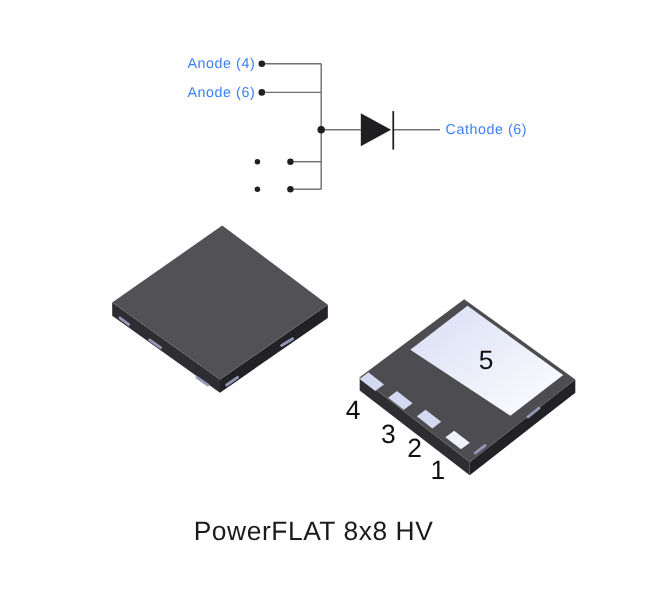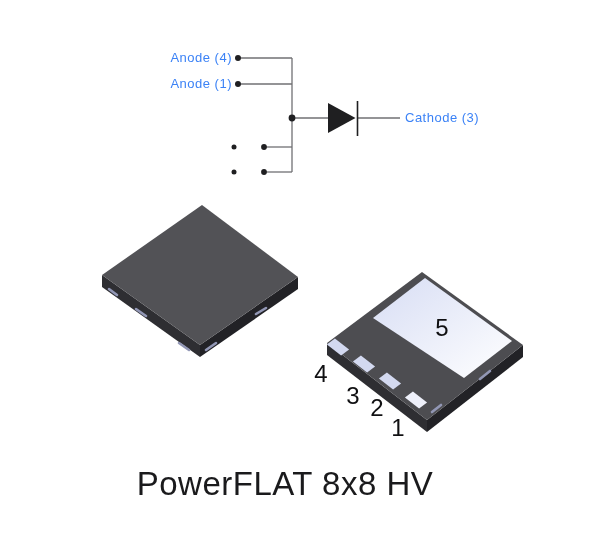--- a/index.html
+++ b/index.html
@@ -35,21 +35,21 @@
     font-size: 24px;
     color: #101012;
     white-space: nowrap;
   }
   .title {
     position: absolute;
     left: 125px;
     top: 464px;
     width: 320px;
     text-align: center;
-    font-size: 33px;
+    font-size: 24px;
     line-height: 40px;
     letter-spacing: 0.5px;
     color: #1a1a1c;
     white-space: nowrap;
   }
   .wire { stroke-width: 1.3; fill: none; }
   .wire-bold { stroke-width: 1.6; fill: none; }
   .edge-mark { stroke-width: 2.6; stroke-linecap: round; }
 </style>
 </head>
@@ -105,22 +105,22 @@
       <polygon points="334.9,338.5 349.1,349.5 341.1,355.5 326.9,344.5" fill="#d3d9f0"></polygon>
       <polygon points="360.9,355.5 375.1,366.5 367.1,372.5 352.9,361.5" fill="#d3d9f0"></polygon>
       <polygon points="386.9,372.5 401.1,383.5 393.1,389.5 378.9,378.5" fill="#d3d9f0"></polygon>
       <polygon points="412.9,391.5 427.1,402.5 419.1,408.5 404.9,397.5" fill="#eef0fa"></polygon>
       <line x1="480" y1="379" x2="490" y2="371" class="edge-mark" stroke="#9297b5"></line>
       <line x1="432" y1="412" x2="441" y2="405" class="edge-mark" stroke="#9297b5"></line>
     </g>
   </svg>
 
   <div class="lbl lbl-r" style="left:84px; top:47px;  width:148px;">Anode (4)</div>
-  <div class="lbl lbl-r" style="left:84px; top:73px;  width:148px;">Anode (1)</div>
-  <div class="lbl" style="left:405px; top:107px;">Cathode (3)</div>
+  <div class="lbl lbl-r" style="left:84px; top:73px;  width:148px;">Anode (6)</div>
+  <div class="lbl" style="left:405px; top:107px;">Cathode (6)</div>
 
   <div class="digit" style="left:309px; top:361px;">4</div>
   <div class="digit" style="left:341px; top:383px;">3</div>
   <div class="digit" style="left:365px; top:395px;">2</div>
   <div class="digit" style="left:386px; top:415px;">1</div>
   <div class="digit" style="left:430px; top:315px;">5</div>
 
   <div class="title">PowerFLAT 8x8 HV</div>
 </div>
 

